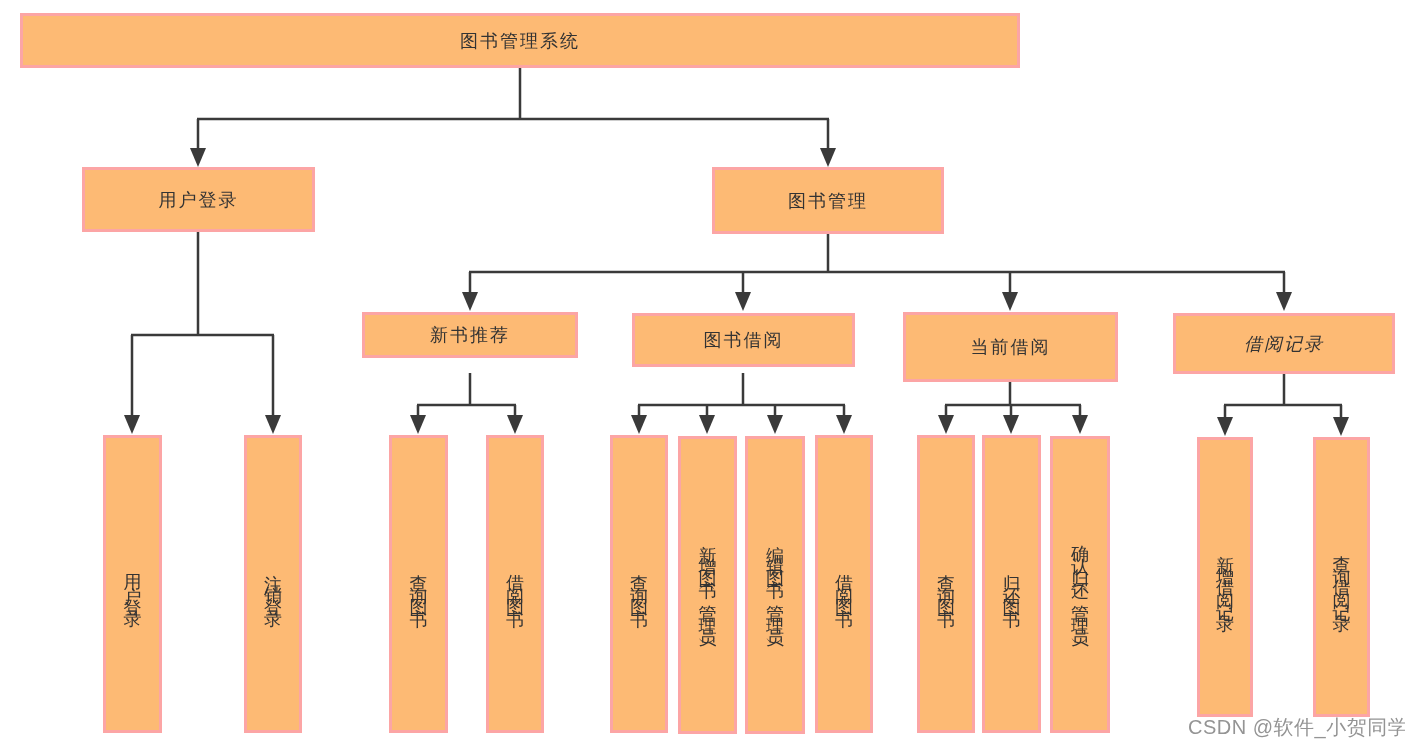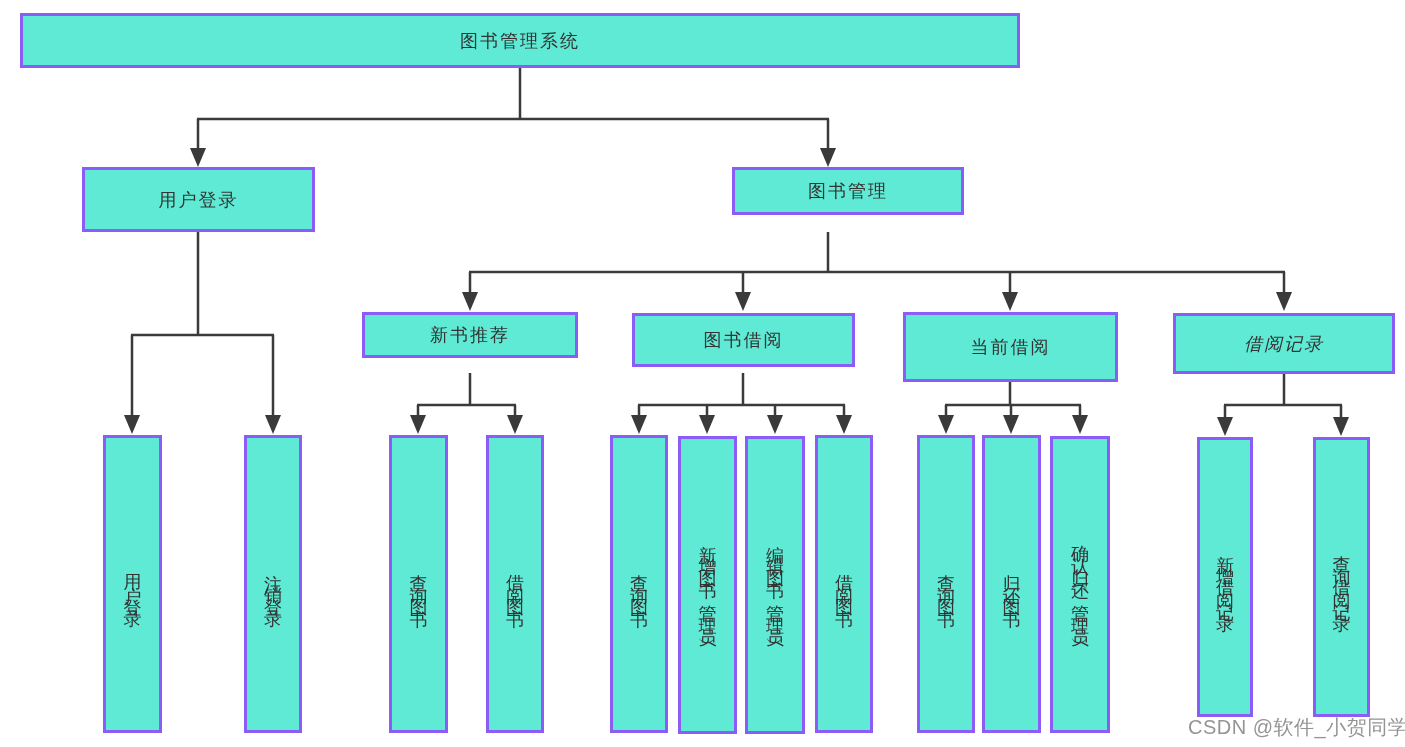--- a/index.html
+++ b/index.html
@@ -12,22 +12,22 @@
     font-family: "Liberation Sans", "DejaVu Sans", sans-serif;
     overflow: hidden;
   }
   .connectors {
     position: absolute;
     left: 0; top: 0;
     z-index: 0;
   }
   .node {
     position: absolute;
-    border: 3px solid #8b5cf6;
-    background: #5eead4;
+    border: 3px solid #fca5a5;
+    background: #fdba74;
     color: #333333;
     display: flex;
     align-items: center;
     justify-content: center;
     z-index: 1;
     font-size: 18px;
     letter-spacing: 2px;
     white-space: nowrap;
   }
   .node.vert {
@@ -88,21 +88,21 @@
       <polygon points="1003,415 1019,415 1011,434"></polygon>
       <polygon points="1072,415 1088,415 1080,434"></polygon>
       <polygon points="1217,417 1233,417 1225,436"></polygon>
       <polygon points="1333,417 1349,417 1341,436"></polygon>
     </g>
   </svg>
 
   <div class="node" style="left:20px; top:13px; width:1000px; height:55px;">图书管理系统</div>
 
   <div class="node" style="left:82px; top:167px; width:233px; height:65px;">用户登录</div>
-  <div class="node" style="left:712px; top:167px; width:232px; height:48px;margin-left:20px;">图书管理</div>
+  <div class="node" style="left:712px; top:167px; width:232px; height:67px;">图书管理</div>
 
   <div class="node vert" style="left:103px; top:435px; width:59px; height:298px;">用户登录</div>
   <div class="node vert" style="left:244px; top:435px; width:58px; height:298px;">注销登录</div>
 
   <div class="node" style="left:362px; top:312px; width:216px; height:46px;">新书推荐</div>
   <div class="node" style="left:632px; top:313px; width:223px; height:54px;">图书借阅</div>
   <div class="node" style="left:903px; top:312px; width:215px; height:70px;">当前借阅</div>
   <div class="node" style="left:1173px; top:313px; width:222px; height:61px;font-style:italic;">借阅记录</div>
 
   <div class="node vert" style="left:389px; top:435px; width:59px; height:298px;">查询图书</div>

